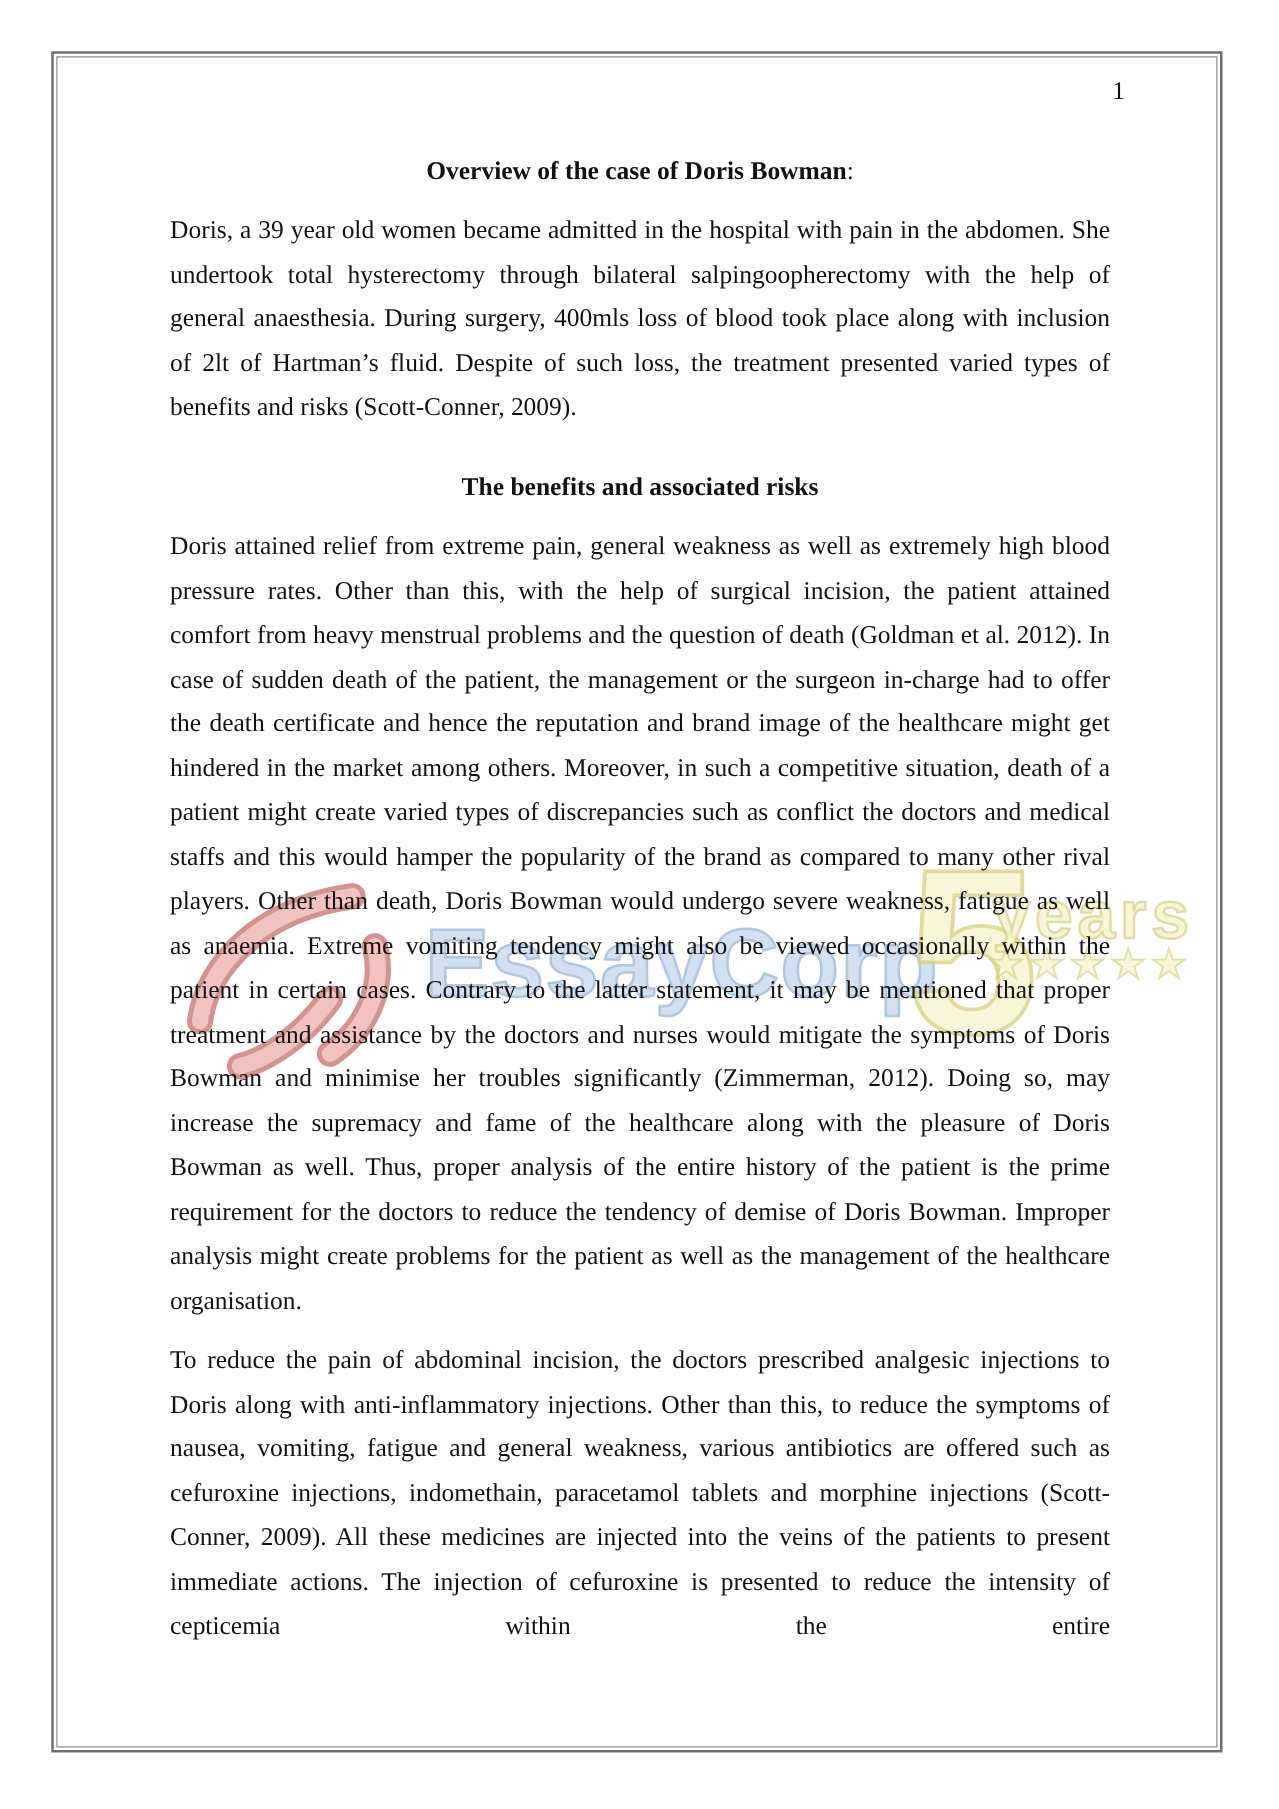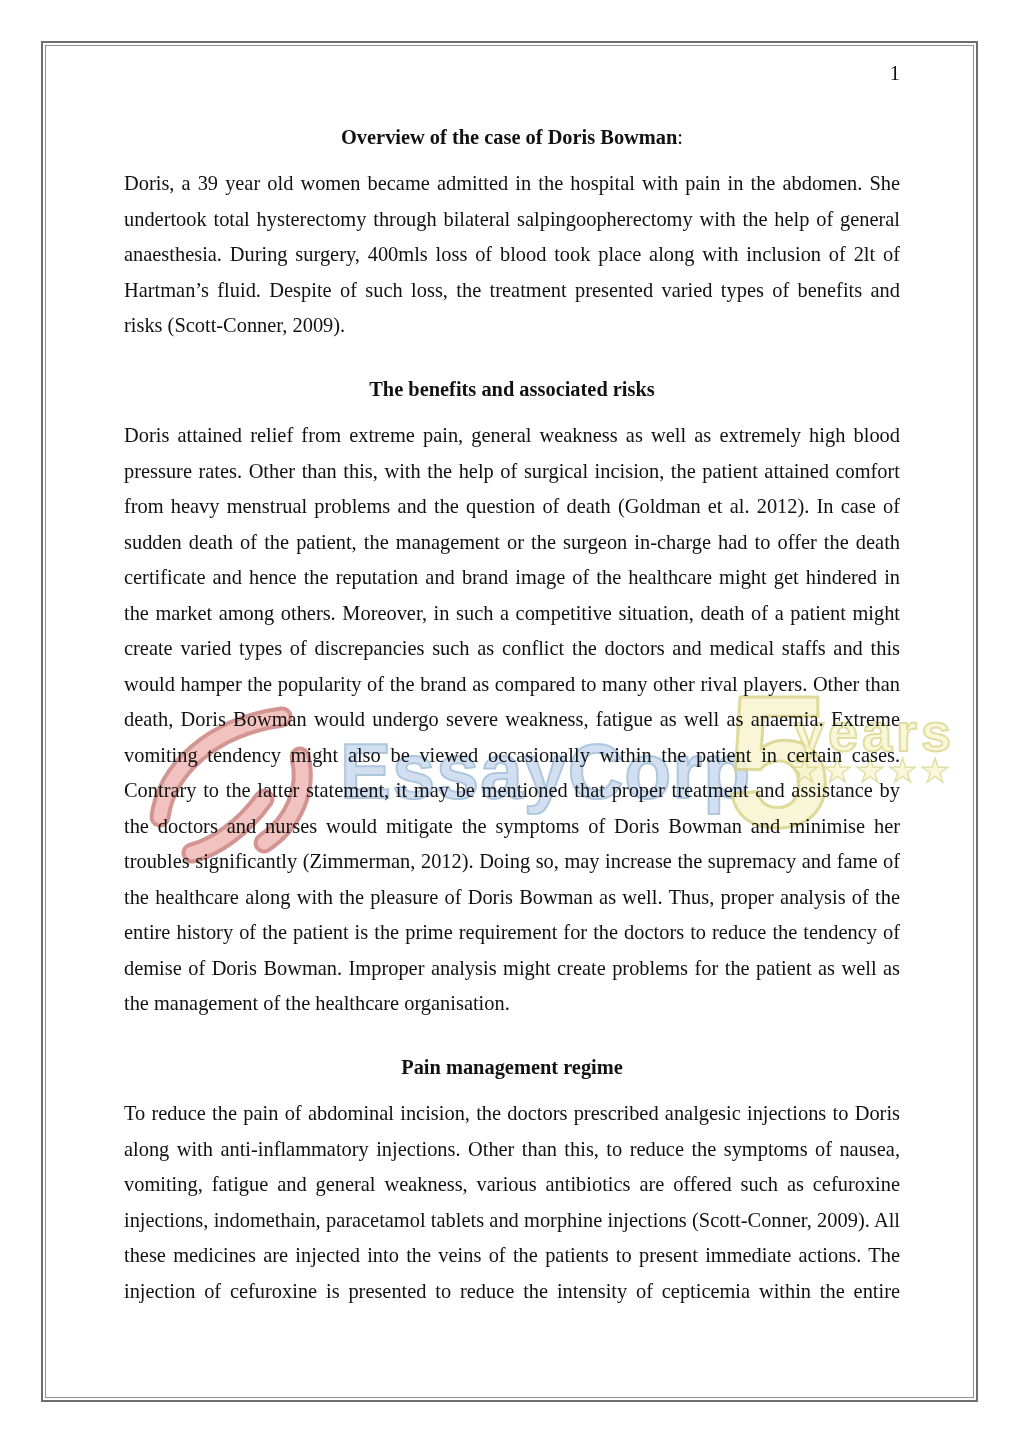--- a/index.html
+++ b/index.html
@@ -33,21 +33,21 @@
   }
   .doc-heading {
     font-weight: bold;
     font-size: 20.4px;
     line-height: 35.5px;
     margin: 28px 0 11px 0;
     text-align: center;
   }
   .doc-heading .colon { font-weight: normal; }
   .doc-para {
-    margin: 0;
+    margin: 12px;
     text-align: justify;
     text-justify: inter-word;
     hyphens: none;
   }
   .doc-para.cont-next-page { text-align-last: justify; }
 
   
   .watermark {
     position: absolute;
     left: 103px; top: 654px;
@@ -128,17 +128,16 @@
 
   <div class="content">
     <div class="page-number">1</div>
 
     <div class="doc-heading"><span>Overview of the case of Doris Bowman</span><span class="colon">:</span></div>
     <p class="doc-para">Doris, a 39 year old women became admitted in the hospital with pain in the abdomen. She undertook total hysterectomy through bilateral salpingoopherectomy with the help of general anaesthesia. During surgery, 400mls loss of blood took place along with inclusion of 2lt of Hartman’s fluid. Despite of such loss, the treatment presented varied types of benefits and risks (Scott-Conner, 2009).</p>
 
     <div class="doc-heading">The benefits and associated risks</div>
     <p class="doc-para">Doris attained relief from extreme pain, general weakness as well as extremely high blood pressure rates. Other than this, with the help of surgical incision, the patient attained comfort from heavy menstrual problems and the question of death (Goldman et al. 2012). In case of sudden death of the patient, the management or the surgeon in-charge had to offer the death certificate and hence the reputation and brand image of the healthcare might get hindered in the market among others. Moreover, in such a competitive situation, death of a patient might create varied types of discrepancies such as conflict the doctors and medical staffs and this would hamper the popularity of the brand as compared to many other rival players. Other than death, Doris Bowman would undergo severe weakness, fatigue as well as anaemia. Extreme vomiting tendency might also be viewed occasionally within the patient in certain cases. Contrary to the latter statement, it may be mentioned that proper treatment and assistance by the doctors and nurses would mitigate the symptoms of Doris Bowman and minimise her troubles significantly (Zimmerman, 2012). Doing so, may increase the supremacy and fame of the healthcare along with the pleasure of Doris Bowman as well. Thus, proper analysis of the entire history of the patient is the prime requirement for the doctors to reduce the tendency of demise of Doris Bowman. Improper analysis might create problems for the patient as well as the management of the healthcare organisation.</p>
 
-    <div class="doc-heading">Pain management regime</div>
     <p class="doc-para cont-next-page">To reduce the pain of abdominal incision, the doctors prescribed analgesic injections to Doris along with anti-inflammatory injections. Other than this, to reduce the symptoms of nausea, vomiting, fatigue and general weakness, various antibiotics are offered such as cefuroxine injections, indomethain, paracetamol tablets and morphine injections (Scott-Conner, 2009). All these medicines are injected into the veins of the patients to present immediate actions. The injection of cefuroxine is presented to reduce the intensity of cepticemia within the entire</p>
   </div>
 
 </div>
 
 </body></html>

